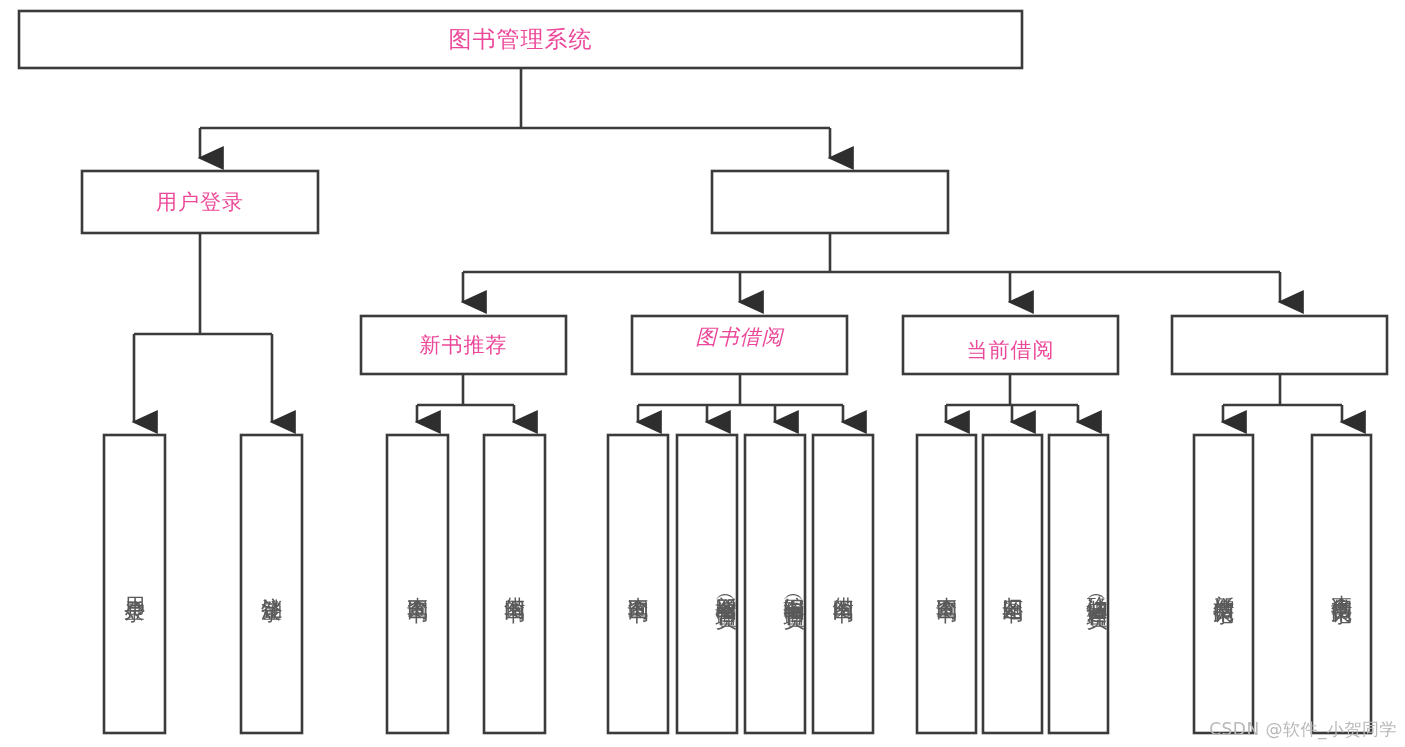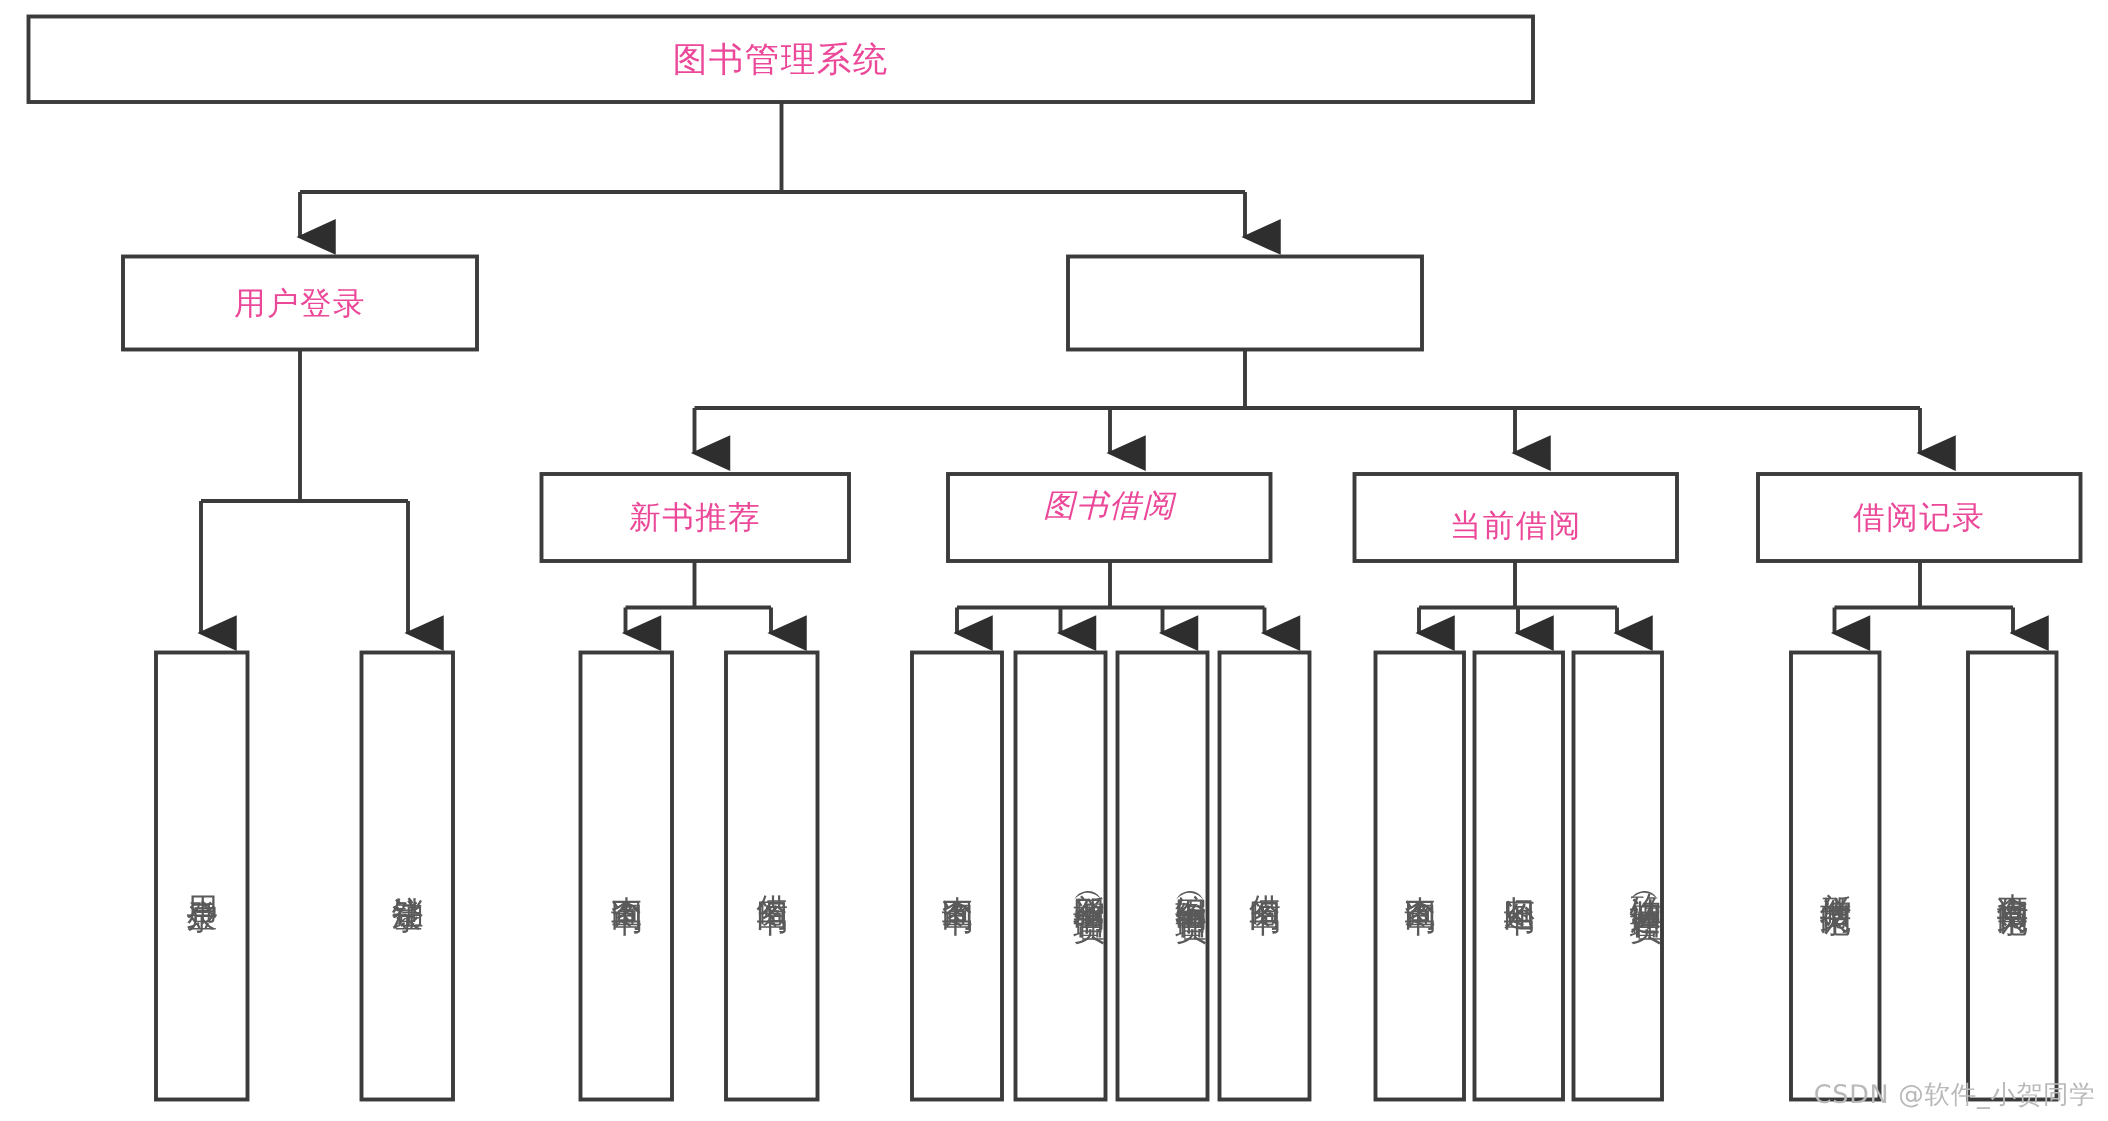--- a/index.html
+++ b/index.html
@@ -158,21 +158,20 @@
     <rect class="node-box" x="1312" y="435" width="59" height="298"></rect>
   </svg>
 
   <div class="hlabel-wrap" style="left:19px; top:11px; width:1003px; height:57px; font-size:23px;">图书管理系统</div>
 
   <div class="hlabel-wrap" style="left:82px; top:171px; width:236px; height:62px;">用户登录</div>
 
   <div class="hlabel-wrap" style="left:361px; top:316px; width:205px; height:58px;">新书推荐</div>
   <div class="hlabel-wrap" style="left:632px; top:316px; width:215px; height:42px;font-style:italic;">图书借阅</div>
   <div class="hlabel-wrap" style="left:903px; top:316px; width:215px; height:68px;">当前借阅</div>
-  <div class="hlabel-wrap" style="left:1172px; top:316px; width:215px; height:58px;">借阅记录</div>
 
   <div class="vlabel-wrap" style="left:104px; top:435px; width:61px; height:298px;">用户登录</div>
   <div class="vlabel-wrap" style="left:241px; top:435px; width:61px; height:298px;">注销登录</div>
 
   <div class="vlabel-wrap" style="left:387px; top:435px; width:61px; height:298px;">查询图书</div>
   <div class="vlabel-wrap" style="left:484px; top:435px; width:61px; height:298px;">借阅图书</div>
 
   <div class="vlabel-wrap" style="left:608px; top:435px; width:60px; height:298px;">查询图书</div>
   <div class="vlabel-wrap" style="left:677px; top:435px; width:60px; height:298px; align-items:flex-start; padding-top:8px; box-sizing:border-box;">新增图书（管理员）</div>
   <div class="vlabel-wrap" style="left:745px; top:435px; width:60px; height:298px; align-items:flex-start; padding-top:8px; box-sizing:border-box;">编辑图书（管理员）</div>

